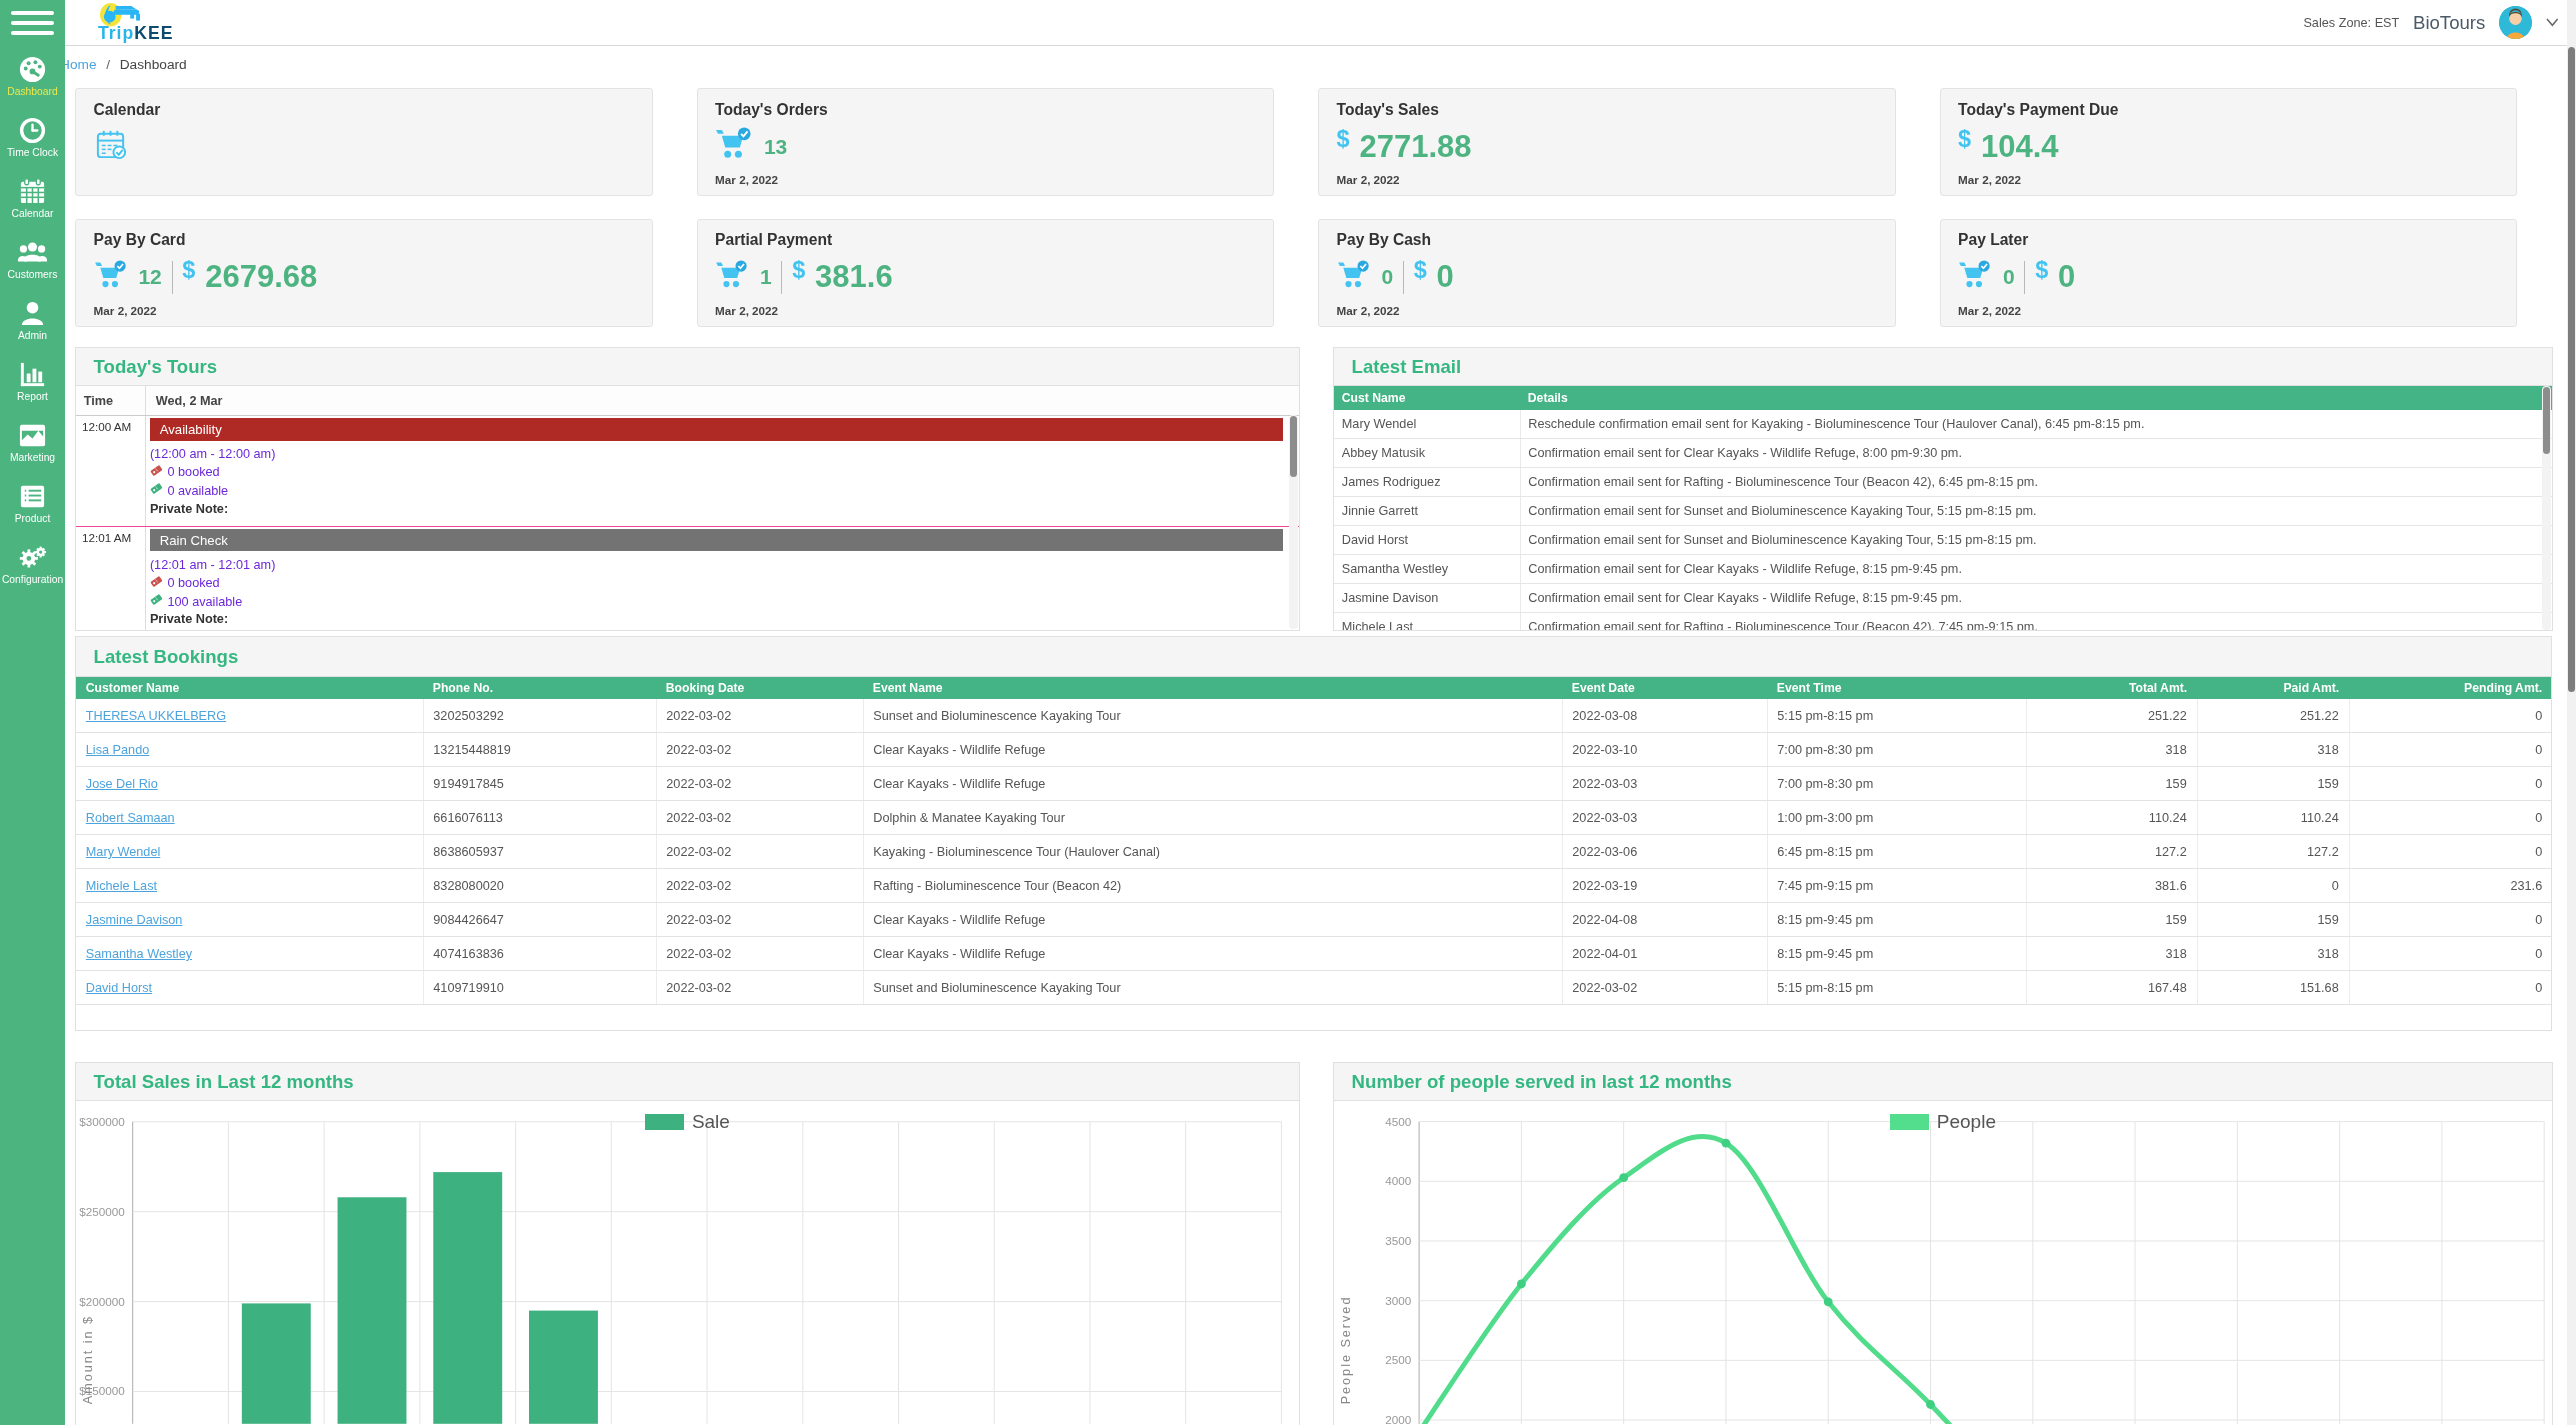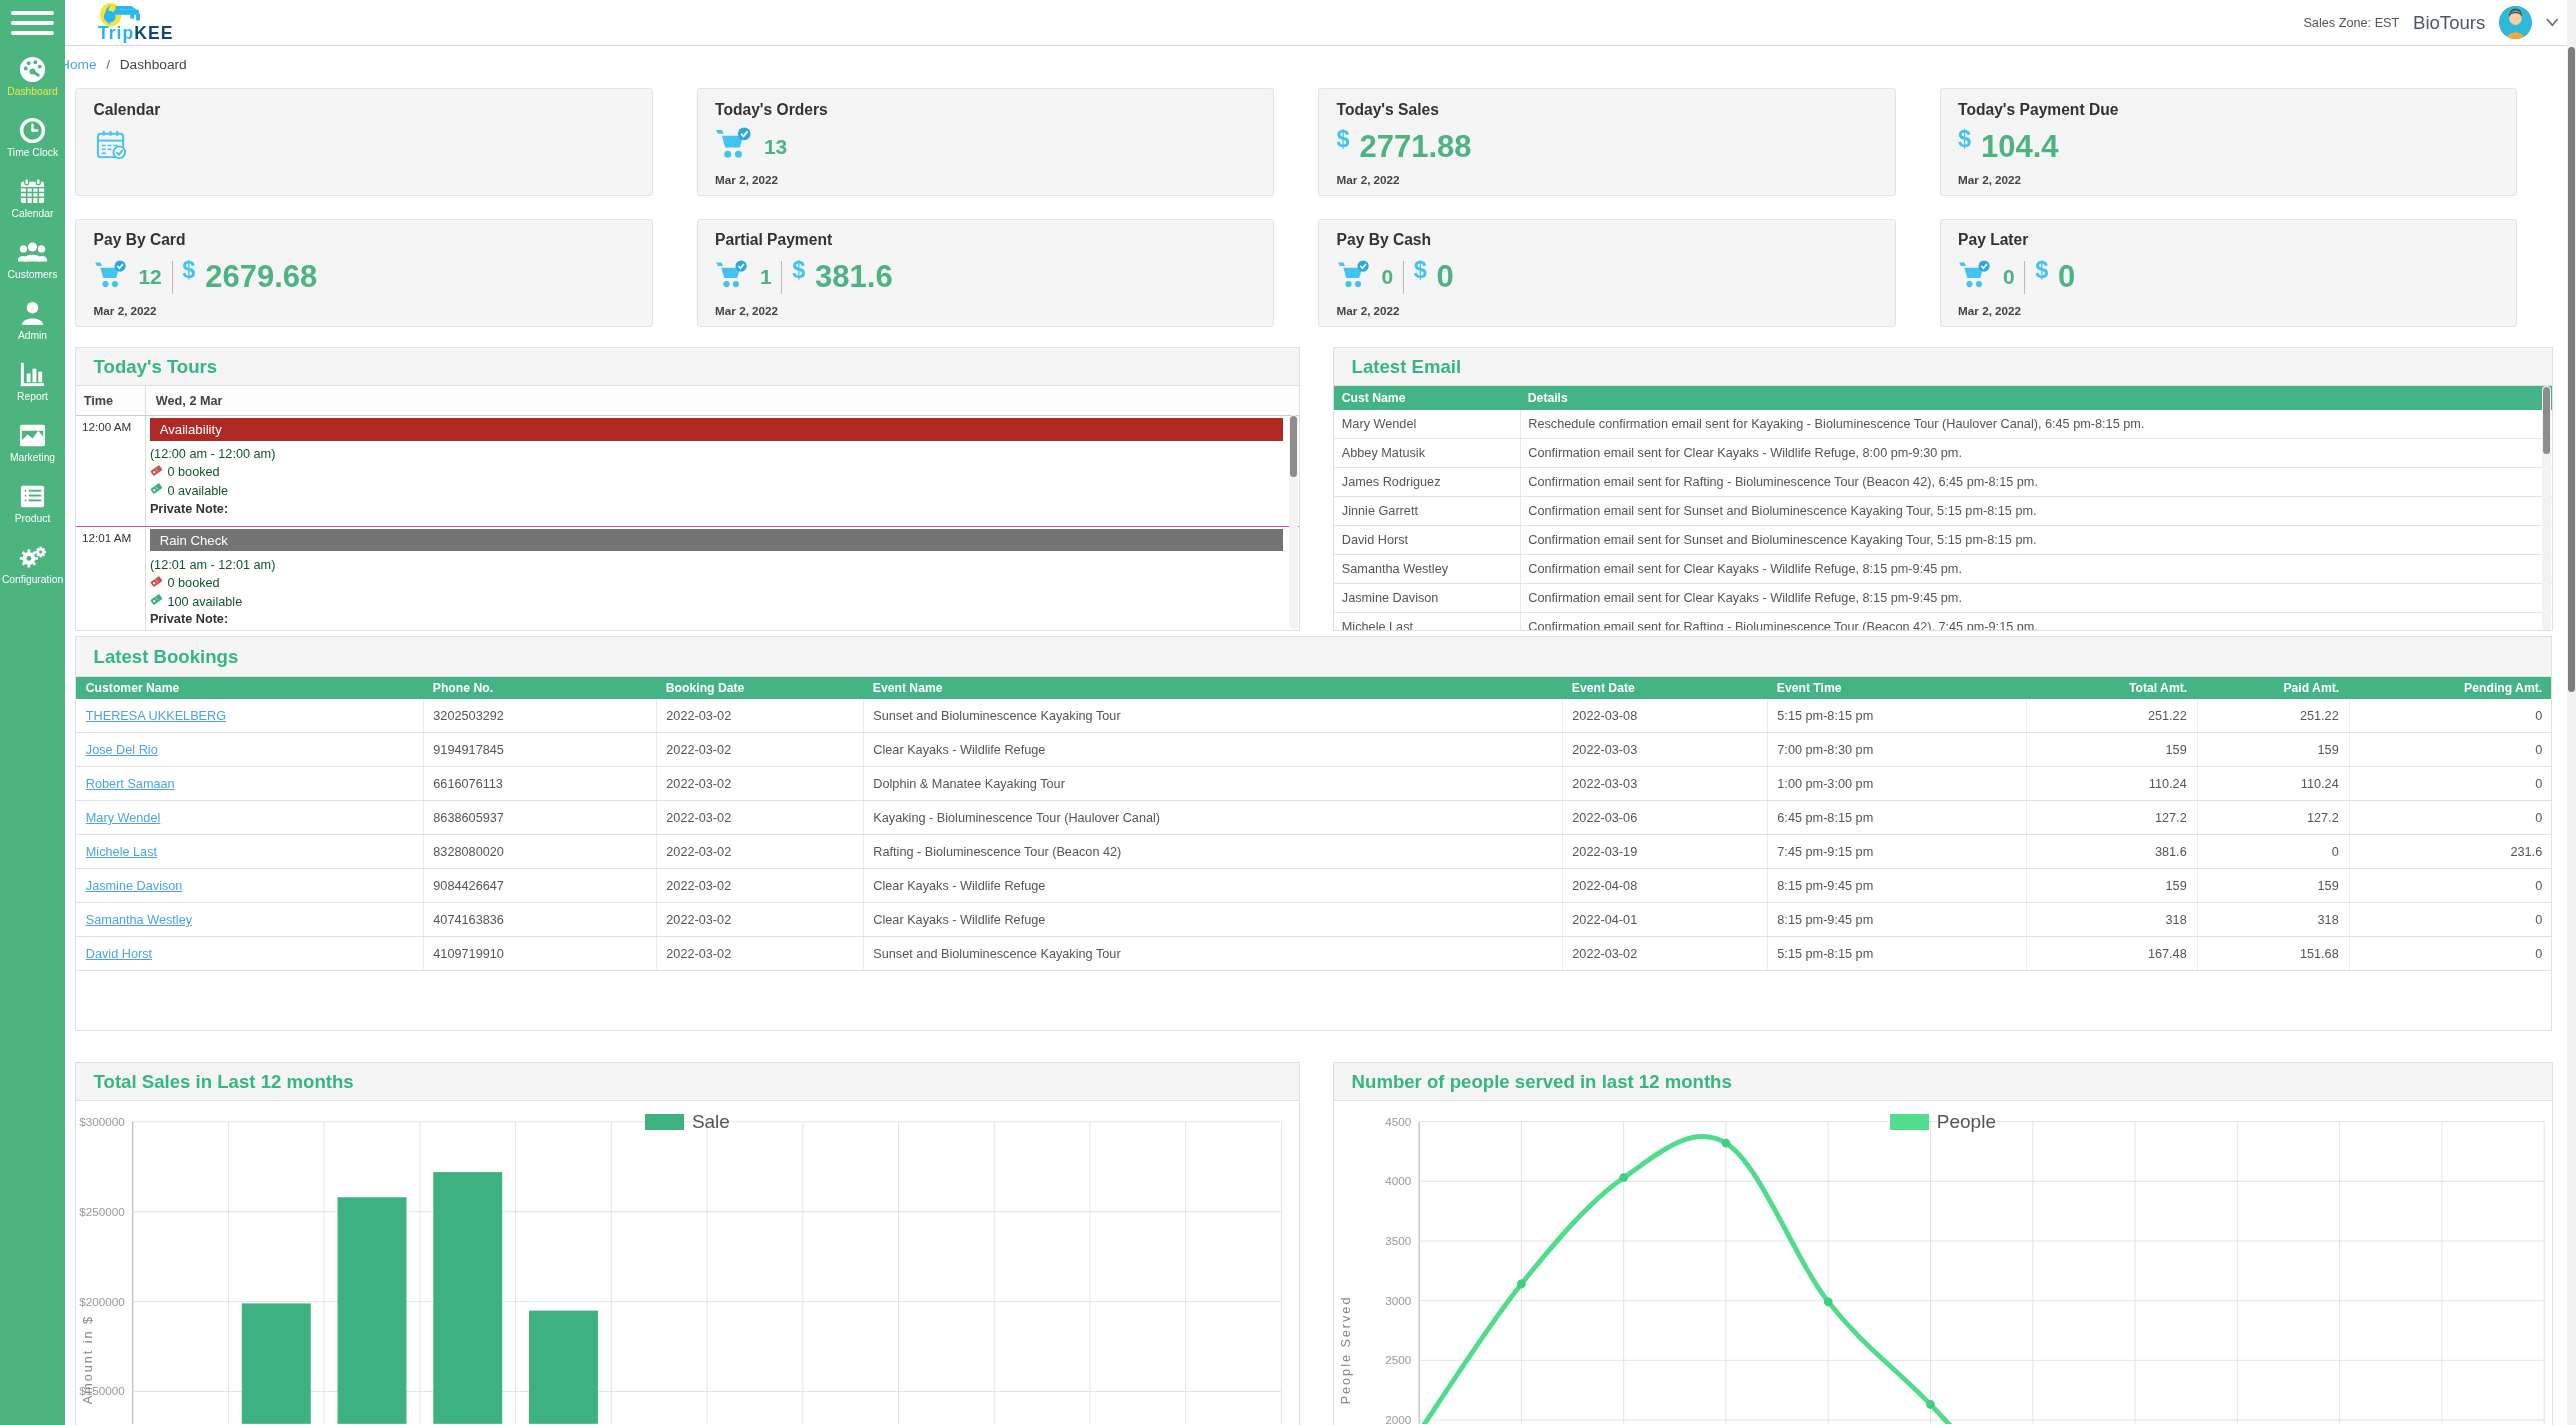--- a/index.html
+++ b/index.html
@@ -52,21 +52,21 @@
 
   
   #tours-panel{left:75px;top:347px;width:1225px;height:284px;}
   .tours-colhead{display:flex;height:29px;border-bottom:1px solid #ccc;align-items:center;background:#fdfdfd;}
   .tours-colhead .tc-time{width:70px;padding-left:7.8px;box-sizing:border-box;border-right:1px solid #ddd;align-self:stretch;display:flex;align-items:center;font-size:12.7px;font-weight:600;color:#444;}
   .tours-colhead .tc-date{padding-left:9.8px;font-size:12.7px;font-weight:600;color:#444;}
   .tour-row{display:flex;border-bottom:1px solid #ec4899;}
   .tour-time{width:70px;flex:none;padding:3.9px 0 0 5.9px;box-sizing:border-box;border-right:1px solid #ddd;font-size:11.7px;color:#333;}
   .tour-body{flex:1;padding:2px 15.6px 7.8px 3.9px;}
   .tour-banner{height:22.5px;display:flex;align-items:center;padding-left:9.8px;color:#fff;font-size:13.2px;margin-bottom:5.9px;}
-  .tour-line{font-size:12.7px;color:#14532d;line-height:17.6px;display:flex;align-items:center;gap:4.9px;}
+  .tour-line{font-size:12.7px;color:#6d28d9;line-height:17.6px;display:flex;align-items:center;gap:4.9px;}
   .tour-note{font-size:12.7px;color:#333;line-height:17.6px;font-weight:600;}
   .inner-scroll{position:absolute;right:1px;width:8.8px;background:#f3f3f3;border-radius:3.9px;}
   .inner-thumb{position:absolute;left:1px;width:6.8px;background:#8d8d8d;border-radius:3.9px;}
 
   
   #email-panel{left:1333px;top:347px;width:1220px;height:284px;}
   .etable{width:100%;border-collapse:collapse;table-layout:fixed;}
   .etable th{background:#44b385;color:#fff;font-size:12.2px;font-weight:bold;text-align:left;padding:4.9px 7.8px;height:13.7px;}
   .etable td{font-size:12.7px;color:#555;padding:0 7.8px;height:28px;border-bottom:1px solid #e5e5e5;border-right:1px solid #e9e9e9;white-space:nowrap;overflow:hidden;}
   .etable td:last-child{border-right:none;}
@@ -570,20 +570,31 @@
       <tbody id="bookings-rows">
           <tr>
      <td><span class="blink">THERESA UKKELBERG</span></td>
      <td>3202503292</td>
      <td>2022-03-02</td>
      <td>Sunset and Bioluminescence Kayaking Tour</td>
      <td>2022-03-08</td>
      <td>5:15 pm-8:15 pm</td>
      <td class="num">251.22</td>
      <td class="num">251.22</td>
+     <td class="num">0</td>
+          </tr>
+          <tr>
+     <td><span class="blink">Lisa Pando</span></td>
+     <td>13215448819</td>
+     <td>2022-03-02</td>
+     <td>Clear Kayaks - Wildlife Refuge</td>
+     <td>2022-03-10</td>
+     <td>7:00 pm-8:30 pm</td>
+     <td class="num">318</td>
+     <td class="num">318</td>
      <td class="num">0</td>
           </tr>
           <tr>
      <td><span class="blink">Jose Del Rio</span></td>
      <td>9194917845</td>
      <td>2022-03-02</td>
      <td>Clear Kayaks - Wildlife Refuge</td>
      <td>2022-03-03</td>
      <td>7:00 pm-8:30 pm</td>
      <td class="num">159</td>

